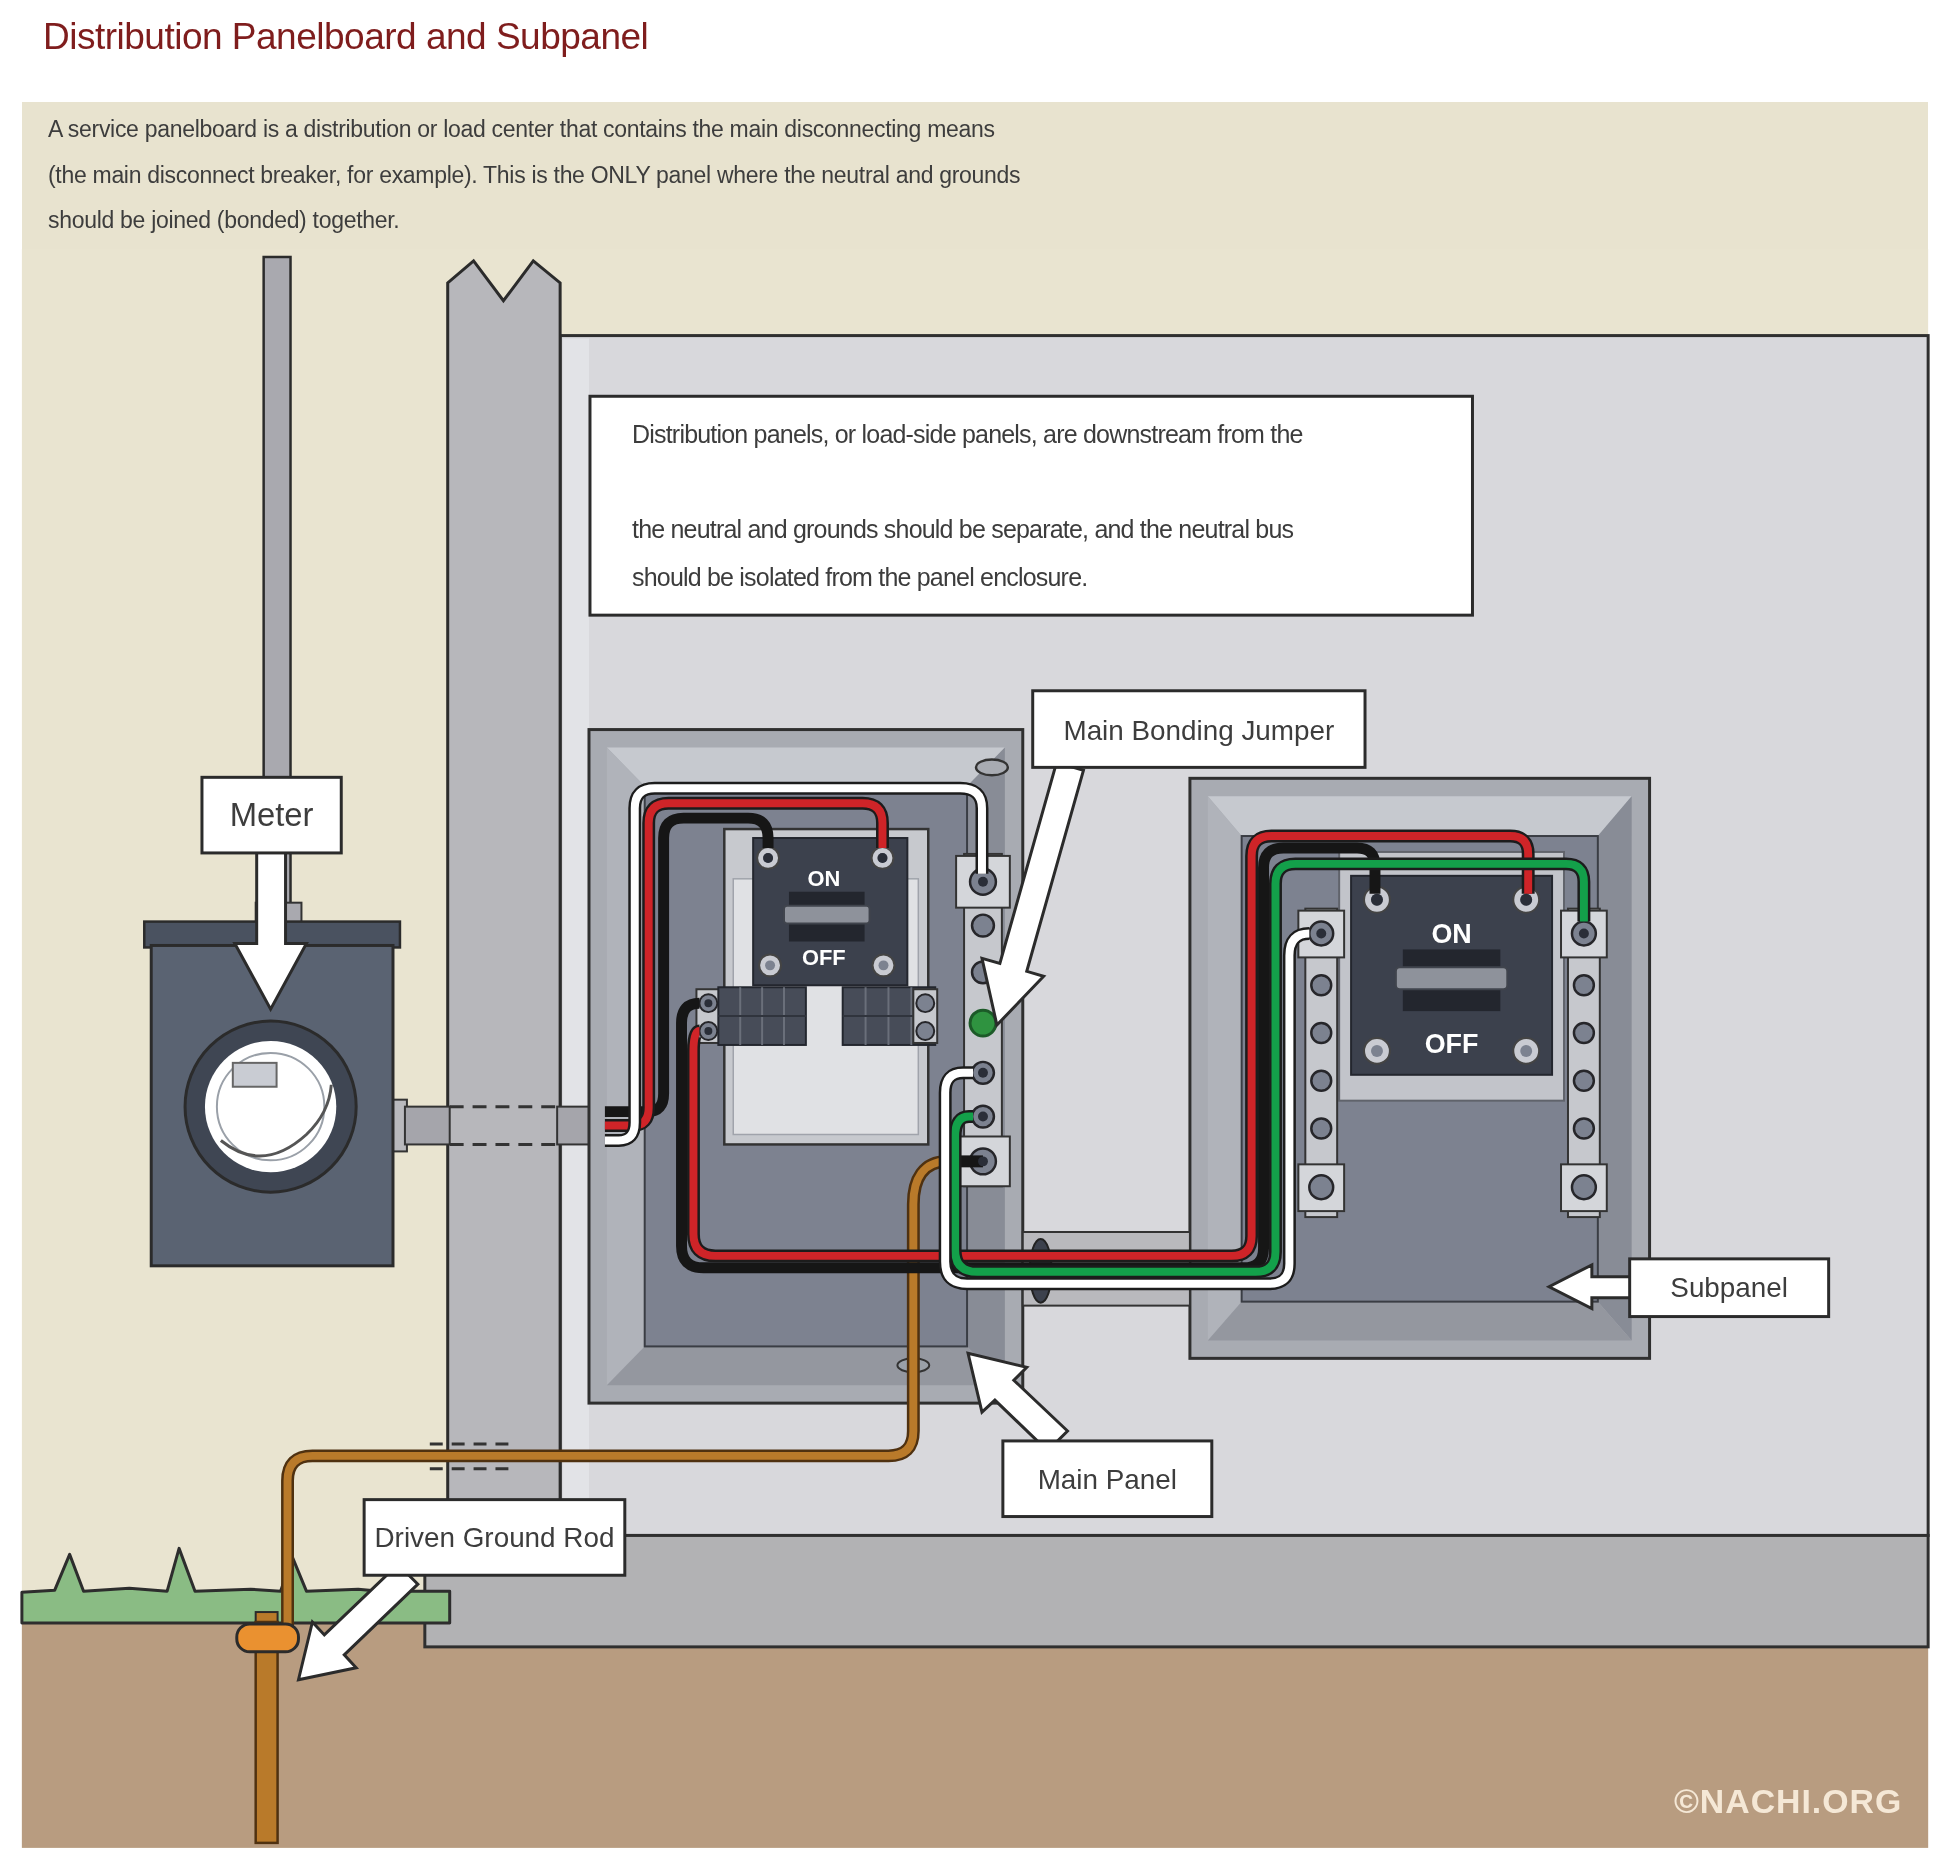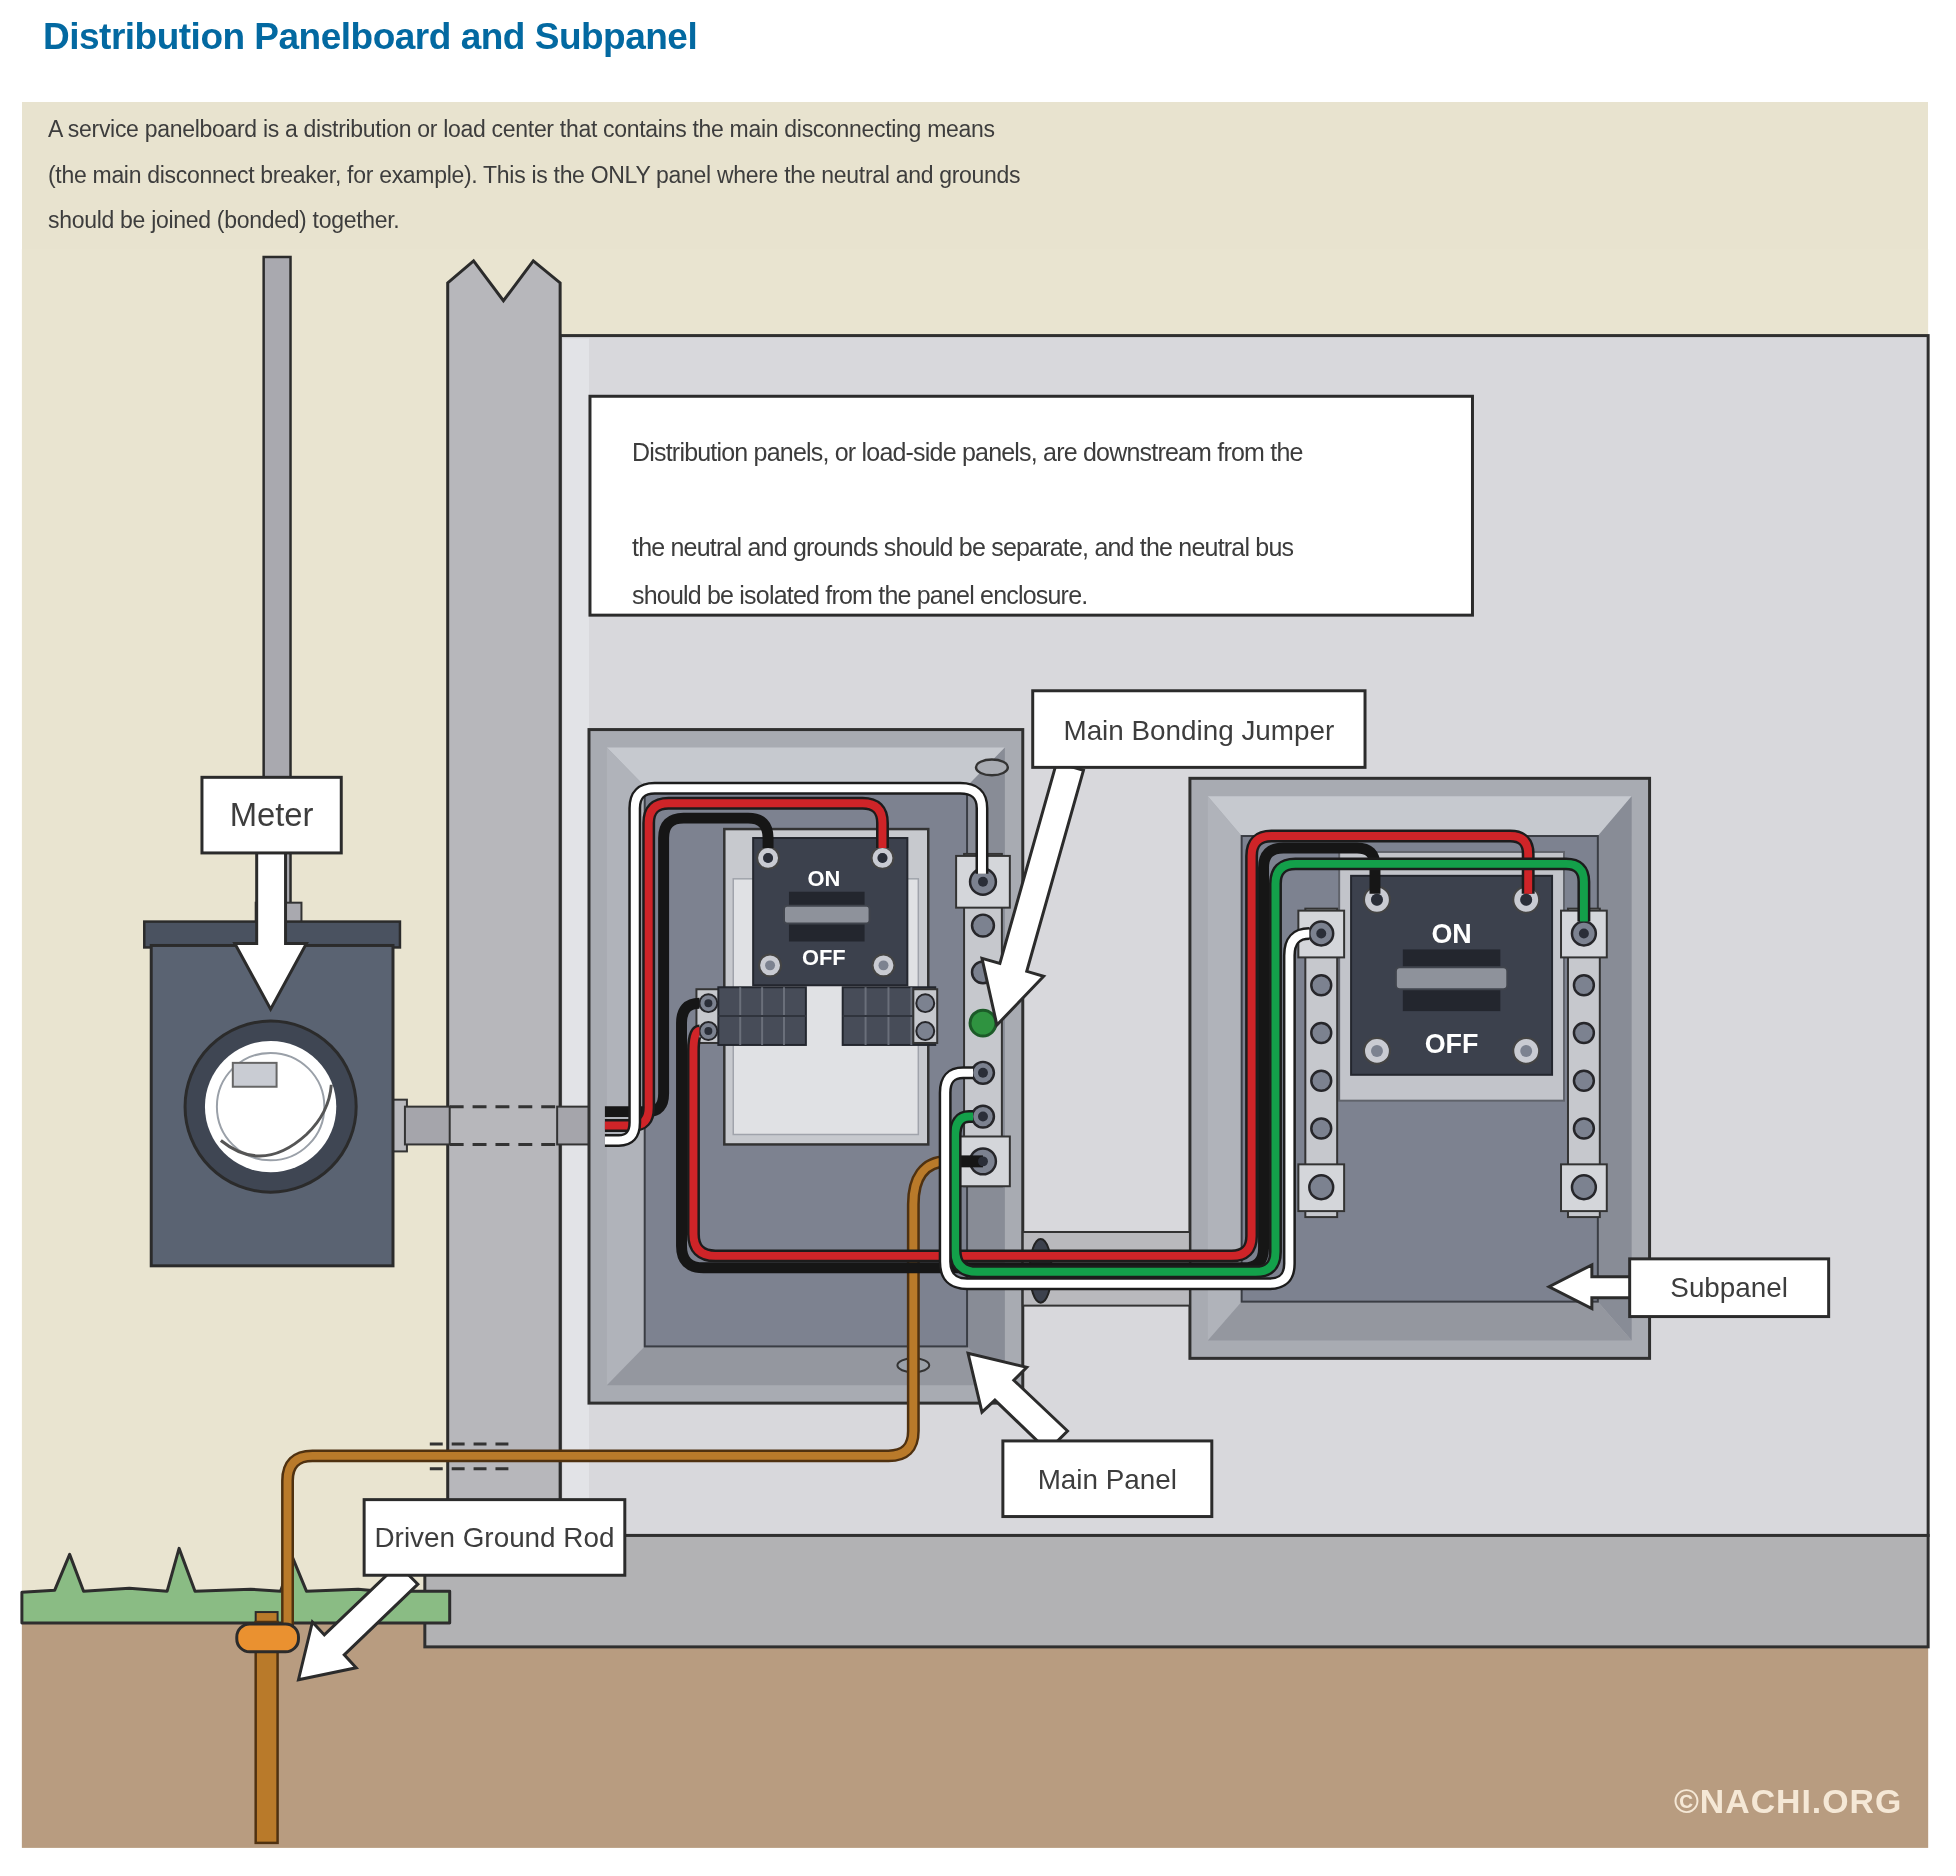--- a/index.html
+++ b/index.html
@@ -1,21 +1,21 @@
 <!DOCTYPE html>
 <html><head>
 <meta charset="utf-8">
 <style>
   html,body{margin:0;padding:0;background:#fff;}
   .canvas{position:relative;width:1956px;height:1877px;background:#fff;overflow:hidden;
           font-family:"Liberation Sans","DejaVu Sans",sans-serif;}
-  .title{position:absolute;left:43px;top:16px;font-size:37px;font-weight:bold;color:#0369a1;letter-spacing:-0.5px;}
+  .title{position:absolute;left:43px;top:16px;font-size:37px;font-weight:normal;color:#7f1d1d;letter-spacing:-0.5px;}
   .infobox{position:absolute;left:22px;top:102px;width:1906px;height:147px;background:#e8e3cf;}
   .infobox .line{position:absolute;left:26px;width:1851px;font-size:23px;color:#3d3d3d;letter-spacing:-0.3px;white-space:nowrap;}
-  .descbox-text{position:absolute;left:590px;top:412px;width:1046px;height:219px;pointer-events:none;}
+  .descbox-text{position:absolute;left:590px;top:394px;width:1046px;height:219px;pointer-events:none;}
   .descbox-text .line{position:absolute;left:42px;width:816px;font-size:25px;color:#3c3c3c;letter-spacing:-0.8px;white-space:nowrap;}
   svg{position:absolute;left:0;top:0;}
   svg text{font-family:"Liberation Sans","DejaVu Sans",sans-serif;}
   .label-text{font-size:28px;fill:#3d3d3d;}
   .switch-text{font-weight:bold;fill:#ffffff;}
 </style>
 </head>
 <body>
 
 <div class="canvas">

